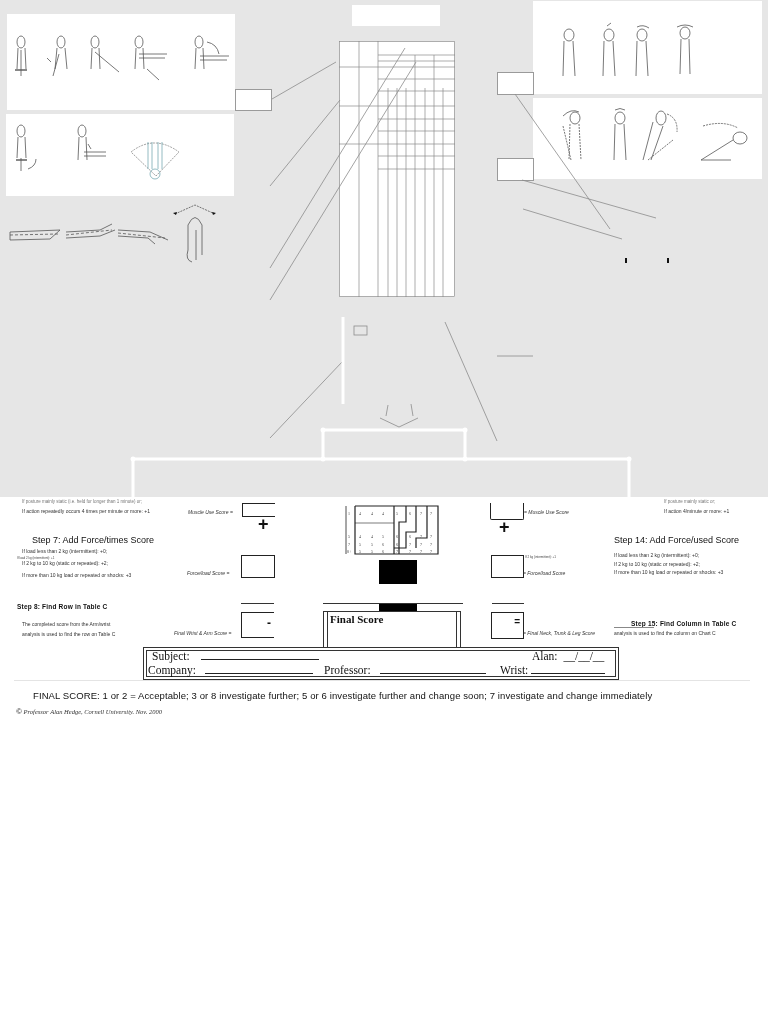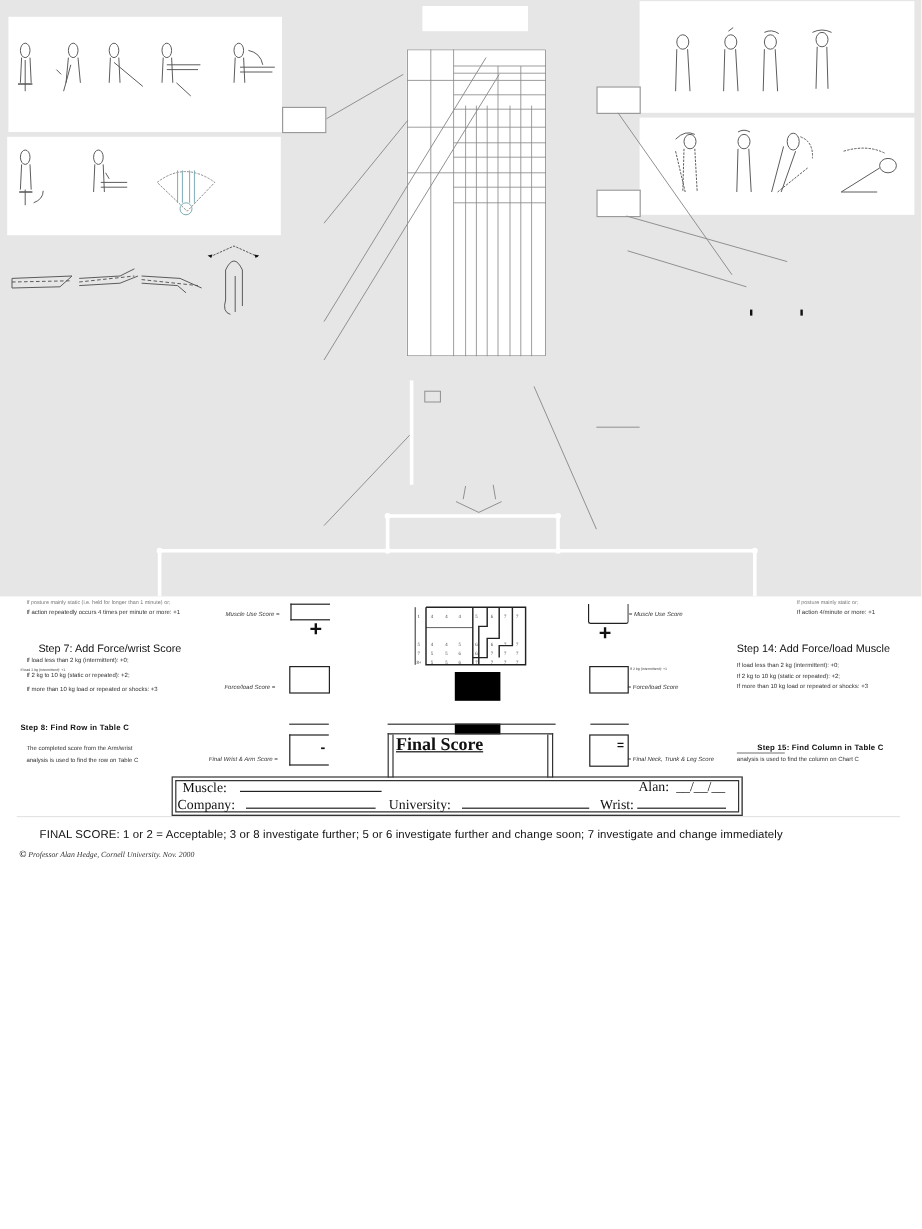--- a/index.html
+++ b/index.html
@@ -9,21 +9,21 @@
     .abs { position:absolute; }
     .label-box { position:absolute; background:#ffffff; border:1px solid #9a9a9a; }
     svg.overlay { position:absolute; left:0; top:0; }
     .small { font-size:5px; color:#333; line-height:1.3; }
     .tiny { font-size:4px; color:#444; }
     .step-title { font-size:9px; font-weight:normal; color:#111; white-space:nowrap; }
     .step-title-b { font-size:6.5px; font-weight:bold; color:#111; letter-spacing:0.2px; white-space:nowrap; }
     .italic-label { font-size:5px; font-style:italic; color:#333; white-space:nowrap; }
     .score-box { position:absolute; border:1.5px solid #222; background:#fff; }
     .op { position:absolute; font-size:18px; font-weight:bold; line-height:1; color:#111; }
-    .fs-text { font-size:15px; font-weight:bold; font-family:"Liberation Serif", serif;text-decoration:underline; }
+    .fs-text { font-size:11px; font-weight:bold; font-family:"Liberation Serif", serif; }
     .info-row { font-family:"Liberation Serif", serif; font-size:11.5px; color:#111; white-space:nowrap; }
     .uline { display:inline-block; border-bottom:1px solid #222; height:9px; vertical-align:baseline; }
     .final-line { font-size:9.5px; color:#111; white-space:nowrap; letter-spacing:0.1px; }
     .credit { font-size:6.5px; font-style:italic; font-family:"Liberation Serif", serif; color:#333; white-space:nowrap; }
     .tc-cell { position:absolute; font-size:4px; color:#444; font-family:"Liberation Serif", serif; }
   </style>
 </head>
 <body>
 
 <div class="gray-region"></div>
@@ -195,21 +195,21 @@
     <rect x="667" y="258" width="2" height="5"></rect>
   </g>
 </svg>
 
 <div class="abs small" style="left:22px; top:499px; font-size:4.5px; color:#777; white-space:nowrap; height:5px; overflow:hidden;">If posture mainly static (i.e. held for longer than 1 minute) or;</div>
 <div class="abs small" style="left:22px; top:508px; white-space:nowrap;">If action repeatedly occurs 4 times per minute or more: +1</div>
 <div class="abs italic-label" style="left:188px; top:509px;">Muscle Use Score =</div>
 <div class="abs" style="left:242px; top:503px; width:32px; height:12px; border-left:1.5px solid #222; border-top:1.5px solid #222; border-bottom:1.5px solid #222;"></div>
 <div class="op" style="left:258px; top:515px;">+</div>
 
-<div class="abs step-title" style="left:32px; top:535px;">Step 7: Add Force/wrist Score</div>
+<div class="abs step-title" style="left:32px; top:535px;">Step 7: Add Force/times Score</div>
 <div class="abs small" style="left:22px; top:548px; white-space:nowrap;">If load less than 2 kg (intermittent): +0;</div>
 <div class="abs tiny" style="left:17px; top:556px; font-size:3px; white-space:nowrap;">If load 2 kg (intermittent): +1</div>
 <div class="abs small" style="left:22px; top:560px; white-space:nowrap;">If 2 kg to 10 kg (static or repeated): +2;</div>
 <div class="abs small" style="left:22px; top:572px; white-space:nowrap;">If more than 10 kg load or repeated or shocks: +3</div>
 <div class="abs italic-label" style="left:187px; top:570px;">Force/load Score =</div>
 <div class="score-box" style="left:241px; top:555px; width:32px; height:21px;"></div>
 
 <div class="abs" style="left:241px; top:603px; width:33px; border-top:1.5px solid #333;"></div>
 <div class="abs step-title-b" style="left:17px; top:603px;">Step 8: Find Row in Table C</div>
 <div class="abs small" style="left:22px; top:621px; white-space:nowrap;">The completed score from the Arm/wrist</div>
@@ -280,52 +280,52 @@
 <div class="abs" style="left:323px; top:611px; width:136px; height:36px; border:1px solid #333; border-bottom:none; box-shadow: inset 3px 0 0 #fff, inset 4px 0 0 #333, inset -3px 0 0 #fff, inset -4px 0 0 #333;">
   <span class="fs-text" style="position:absolute; left:6px; top:1px;">Final Score</span>
 </div>
 
 <div class="abs" style="left:490px; top:503px; width:32px; height:16px; border-left:1.5px solid #222; border-right:1.5px solid #222; border-bottom:1.5px solid #222; border-radius:0 0 2px 2px;"></div>
 <div class="abs italic-label" style="left:524px; top:509px;">= Muscle Use Score</div>
 <div class="op" style="left:499px; top:518px;">+</div>
 <div class="abs small" style="left:664px; top:499px; font-size:4.5px; color:#777; white-space:nowrap; height:5px; overflow:hidden;">If posture mainly static or;</div>
 <div class="abs small" style="left:664px; top:508px; white-space:nowrap;">If action 4/minute or more: +1</div>
 
-<div class="abs step-title" style="left:614px; top:535px;">Step 14: Add Force/load Muscle</div>
+<div class="abs step-title" style="left:614px; top:535px;">Step 14: Add Force/used Score</div>
 <div class="abs small" style="left:614px; top:552px; white-space:nowrap;">If load less than 2 kg (intermittent): +0;</div>
 <div class="abs small" style="left:614px; top:561px; white-space:nowrap;">If 2 kg to 10 kg (static or repeated): +2;</div>
 <div class="abs small" style="left:614px; top:569px; white-space:nowrap;">If more than 10 kg load or repeated or shocks: +3</div>
 <div class="score-box" style="left:491px; top:555px; width:31px; height:21px;"></div>
 <div class="abs tiny" style="left:525px; top:555px; font-size:3px; white-space:nowrap;">If 2 kg (intermittent): +1</div>
 <div class="abs italic-label" style="left:523px; top:570px;">= Force/load  Score</div>
 
 <div class="abs" style="left:492px; top:603px; width:32px; border-top:1.5px solid #333;"></div>
 <div class="score-box" style="left:491px; top:612px; width:31px; height:25px;">
   <span style="position:absolute; right:3px; top:3px; font-size:10px; font-weight:bold;">=</span>
 </div>
 <div class="abs italic-label" style="left:523px; top:630px;">= Final Neck, Trunk &amp; Leg Score</div>
 <div class="abs step-title-b" style="left:631px; top:620px;">Step 15: Find Column in Table C</div>
 <div class="abs" style="left:614px; top:627px; width:40px; border-top:0.5px solid #888;"></div>
 <div class="abs small" style="left:614px; top:630px; white-space:nowrap;">analysis is used to find the column on Chart C</div>
 
 <div class="abs" style="left:143px; top:647px; width:474px; height:31px; border:1.5px solid #333; box-shadow: inset 0 0 0 2px #fff, inset 0 0 0 3px #333;">
   <div class="info-row abs" style="left:8px; top:2px;">
-    <span>Muscle:</span>
+    <span>Subject:</span>
     <span class="uline" style="width:118px; margin-left:8px;"></span>
   </div>
   <div class="info-row abs" style="left:388px; top:2px;">
     <span>Alan:</span>
     <span style="margin-left:3px; text-align:right;">__/__/__</span>
   </div>
   <div class="info-row abs" style="left:4px; top:16px;text-align:right;">
     <span>Company:</span>
     <span class="uline" style="width:108px; margin-left:6px;"></span>
   </div>
   <div class="info-row abs" style="left:180px; top:16px;">
-    <span>University:</span>
+    <span>Professor:</span>
     <span class="uline" style="width:106px; margin-left:6px;"></span>
   </div>
   <div class="info-row abs" style="left:356px; top:16px;">
     <span>Wrist:</span>
     <span class="uline" style="width:74px;"></span>
   </div>
 </div>
 <div class="abs" style="left:14px; top:680px; width:736px; border-top:1px solid #e4e4e4;"></div>
 
 <div class="abs final-line" style="left:33px; top:690px;">FINAL SCORE: 1 or 2 = Acceptable; 3 or 8 investigate further; 5 or 6 investigate further and change soon; 7 investigate and change immediately</div>

